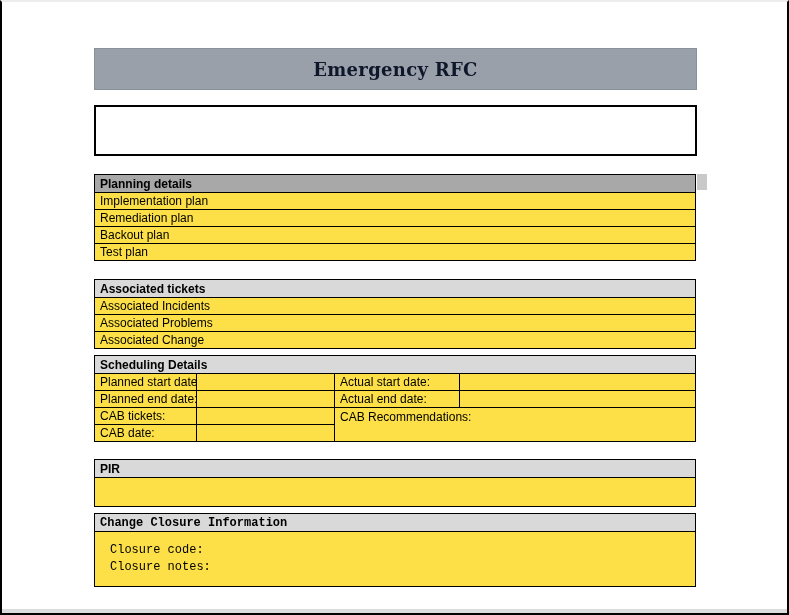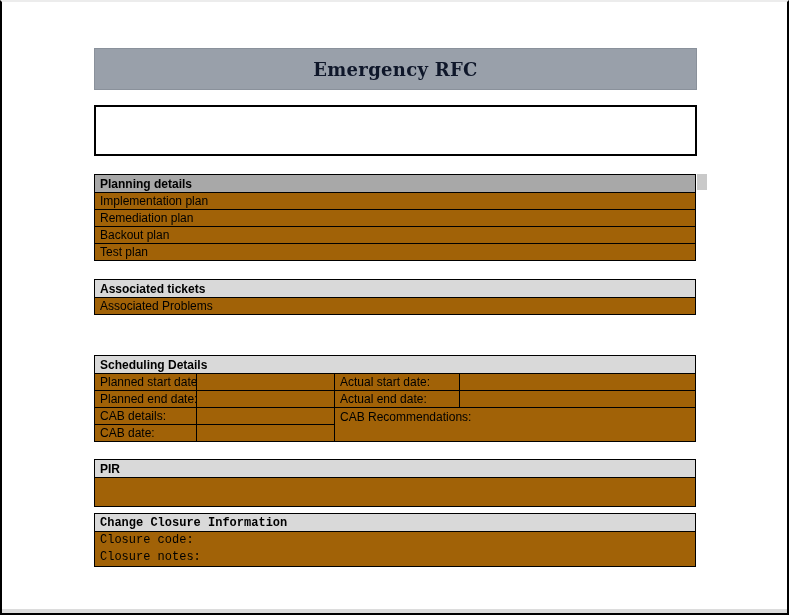--- a/index.html
+++ b/index.html
@@ -31,27 +31,27 @@
     position:absolute;left:92px;width:601px;
     border-collapse:collapse;table-layout:fixed;
     font-size:12px;color:#000;
   }
   table.tbl td{
     border:1px solid #000;
     padding:0 5px;
     height:16px;
     vertical-align:middle;
     white-space:nowrap;overflow:hidden;
-    background:#a16207;
+    background:#fde047;
   }
   table.tbl tr.hdr td{font-weight:bold;height:17px;}
   .hdr-light td{background:#d9d9d9 !important;}
   .hdr-dark td{background:#a8a8a8 !important;margin-left:28px;}
   .tall-cell{height:28px !important;vertical-align:top !important;}
-  .stack-cell{height:34px !important;vertical-align:top !important;padding:0 !important;}
+  .stack-cell{height:34px !important;vertical-align:top !important;padding:10px !important;}
   .stack-cell .line{height:17px;line-height:17px;padding:0 5px;}
   .merged-cell{vertical-align:top !important;padding-top:2px !important;}
   .handle-artifact{
     position:absolute;left:695px;top:172px;width:10px;height:16px;
     background:#c9c9c9;
   }
   .bottom-strip{
     position:absolute;left:0;bottom:0;width:100%;height:4px;
     background:#dcdcdc;
   }
@@ -93,21 +93,27 @@
 
   <table class="tbl" style="top:277px;">
     <colgroup>
         <col style="width:601px">
       </colgroup>
     <tbody>
         <tr class="hdr hdr-light">
       <td>Associated tickets</td>
     </tr>
     <tr>
+      <td>Associated Incidents</td>
+    </tr>
+    <tr>
       <td>Associated Problems</td>
+    </tr>
+    <tr>
+      <td>Associated Change</td>
     </tr>
   </tbody>
     </table>
 
   <table class="tbl" style="top:353px;">
     <colgroup>
       <col style="width:102px">
         <col style="width:138px">
         <col style="width:125px">
         <col style="width:236px">
@@ -122,21 +128,21 @@
       <td>Actual start date:</td>
       <td></td>
     </tr>
     <tr>
       <td>Planned end date:</td>
       <td></td>
       <td>Actual end date:</td>
       <td></td>
     </tr>
     <tr>
-      <td>CAB details:</td>
+      <td>CAB tickets:</td>
       <td></td>
       <td colspan="2" rowspan="2" class="merged-cell">
         <span>CAB Recommendations:</span>
       </td>
     </tr>
     <tr>
       <td>CAB date:</td>
       <td></td>
     </tr>
   </tbody>

